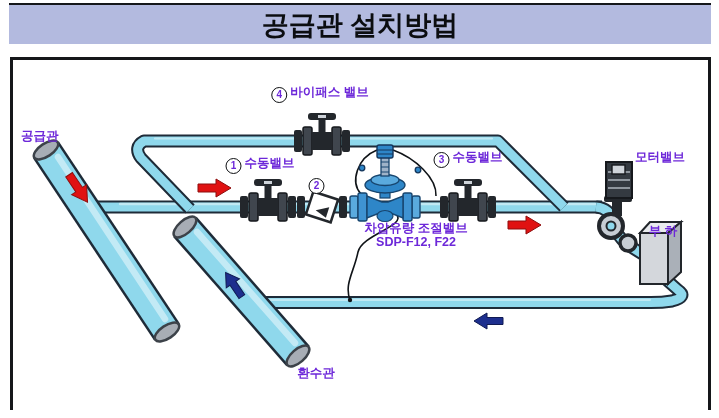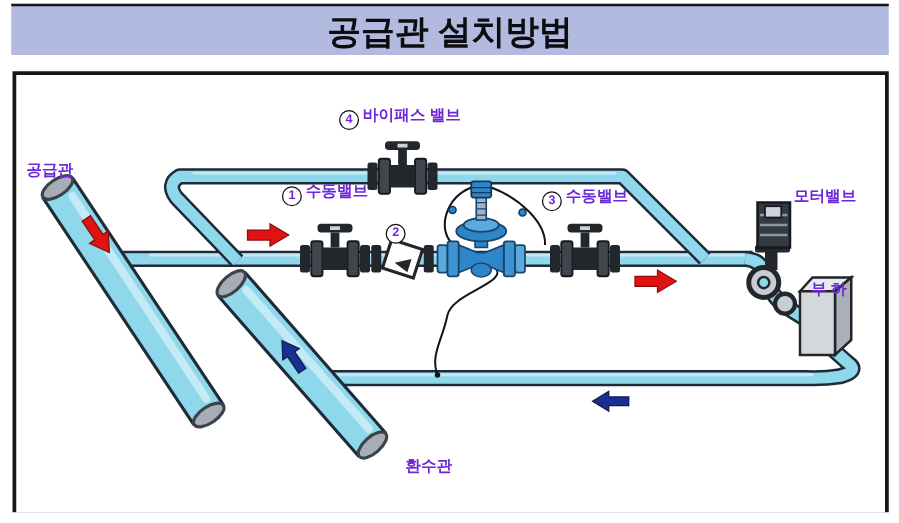--- a/index.html
+++ b/index.html
@@ -164,39 +164,43 @@
   </svg>
 
   <div class="lbl" style="left:8px;top:129px;margin-left:13px;">
     <span>공급관</span>
   </div>
 
   <div class="lbl center" style="left:320px;top:85px;">
     <span class="cnum">4</span><span>바이패스 밸브</span>
   </div>
 
-  <div class="lbl center" style="left:260px;top:146px;">
+  <div class="lbl center" style="left:260px;top:156px;">
     <span class="cnum">1</span><span>수동밸브</span>
   </div>
 
   <div class="lbl center" style="left:318px;top:176px;">
     <span class="cnum">2</span>
   </div>
 
   <div class="lbl center" style="left:468px;top:150px;">
     <span class="cnum">3</span><span>수동밸브</span>
   </div>
 
 
+  <div class="lbl center" style="left:416px;top:221px;">
+    <div>차압유량 조절밸브</div>
+    <div>SDP-F12, F22</div>
+  </div>
 
   <div class="lbl center" style="left:624px;top:150px;margin-left:36px;">
     <span>모터밸브</span>
   </div>
 
   <div class="lbl center" style="left:663px;top:202px;margin-top:22px;">
     <span>부 하</span>
   </div>
 
-  <div class="lbl center" style="left:343px;top:366px;">
+  <div class="lbl center" style="left:316px;top:366px;">
     <span>환수관</span>
   </div>
 
 </div>
 
 </body></html>

